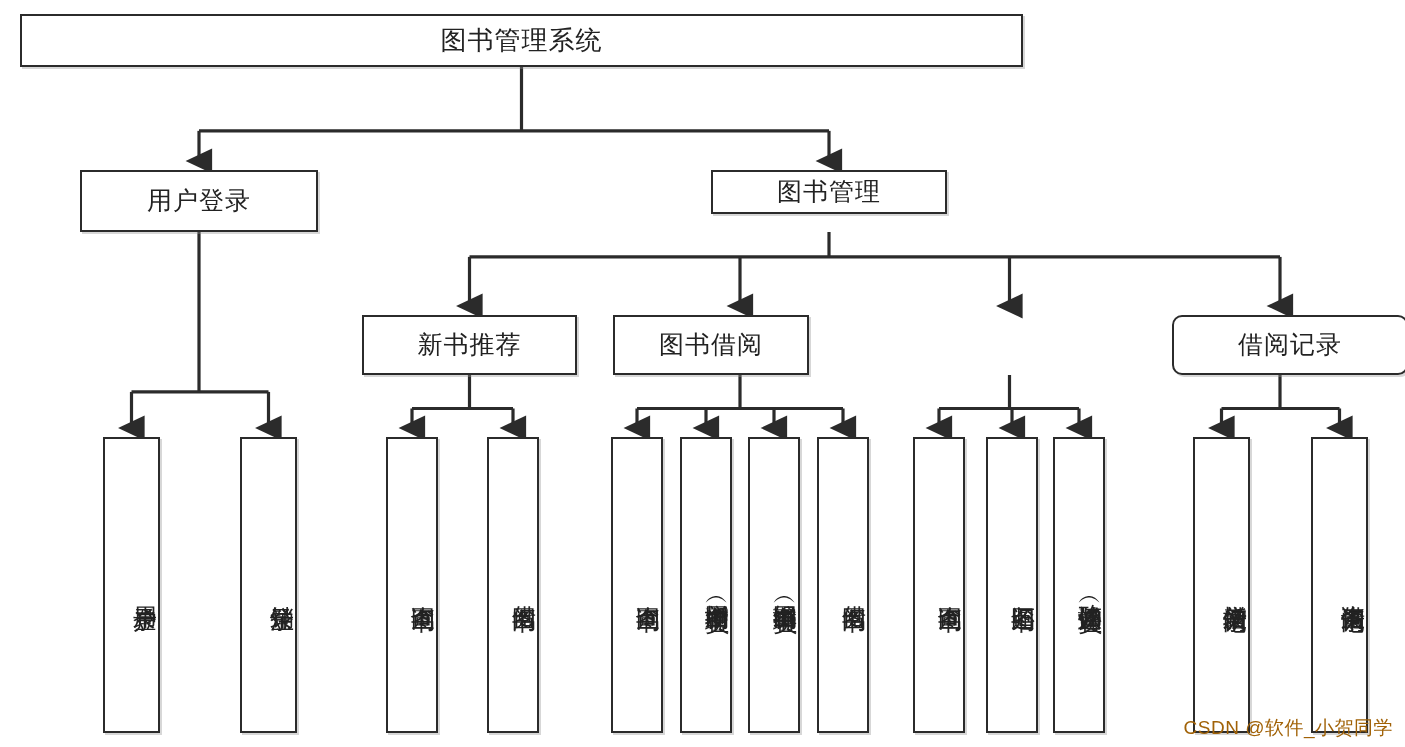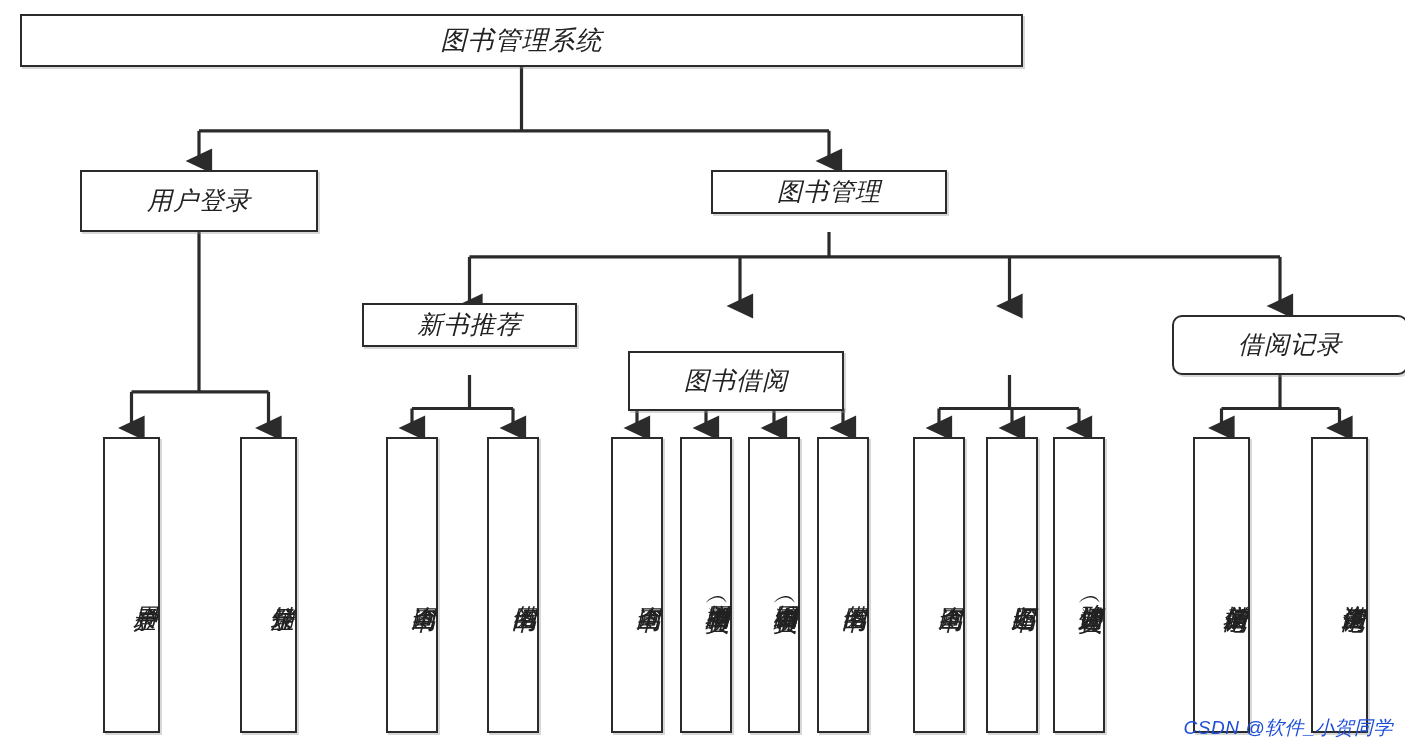--- a/index.html
+++ b/index.html
@@ -10,21 +10,20 @@
   }
   body {
     font-family: "Liberation Sans", "DejaVu Sans", sans-serif;
   }
   #canvas {
     position: relative;
     width: 1405px;
     height: 747px;
     background: #ffffff;
     overflow: hidden;
-    font-style: italic;
   }
   #edges {
     position: absolute;
     left: 0;
     top: 0;
     width: 1405px;
     height: 747px;
     pointer-events: none;
   }
   .node {
@@ -60,21 +59,21 @@
   .node.leaf .lbl {
     writing-mode: vertical-rl;
     text-orientation: upright;
     display: block;
   }
   .watermark {
     position: absolute;
     right: 12px;
     bottom: 6px;
     font-size: 19px;
-    color: #1d4ed8;
+    color: #a16207;
     letter-spacing: 0.5px;
     white-space: nowrap;
     user-select: none;
   }
 </style>
 </head>
 <body>
 
 <div id="canvas">
 
@@ -125,24 +124,24 @@
     <span class="lbl">图书管理系统</span>
   </div>
 
   <div class="node h" id="n-user-login" style="left:80px; top:170px; width:238px; height:62px;">
     <span class="lbl">用户登录</span>
   </div>
   <div class="node h" id="n-book-management" style="left:711px; top:170px; width:236px; height:44px;">
     <span class="lbl">图书管理</span>
   </div>
 
-  <div class="node h" id="n-new-book-recommend" style="left:362px; top:303px; width:215px; height:44px;">
+  <div class="node h" id="n-new-book-recommend" style="left:362px; top:315px; width:215px; height:60px;">
     <span class="lbl">新书推荐</span>
   </div>
-  <div class="node h" id="n-book-borrow" style="left:628px; top:315px; width:216px; height:60px;margin-top:36px;">
+  <div class="node h" id="n-book-borrow" style="left:613px; top:315px; width:196px; height:60px;">
     <span class="lbl">图书借阅</span>
   </div>
   <div class="node h" id="n-borrow-record" style="left:1172px; top:315px; width:236px; height:60px;border-radius:10px;">
     <span class="lbl">借阅记录</span>
   </div>
 
   <div id="leaf-host">
       <div class="node leaf" id="n-leaf-user-login" style="left: 103px; top: 437px; width: 57px; height: 296px;">
         <span class="lbl">用户登录</span>
       </div>

